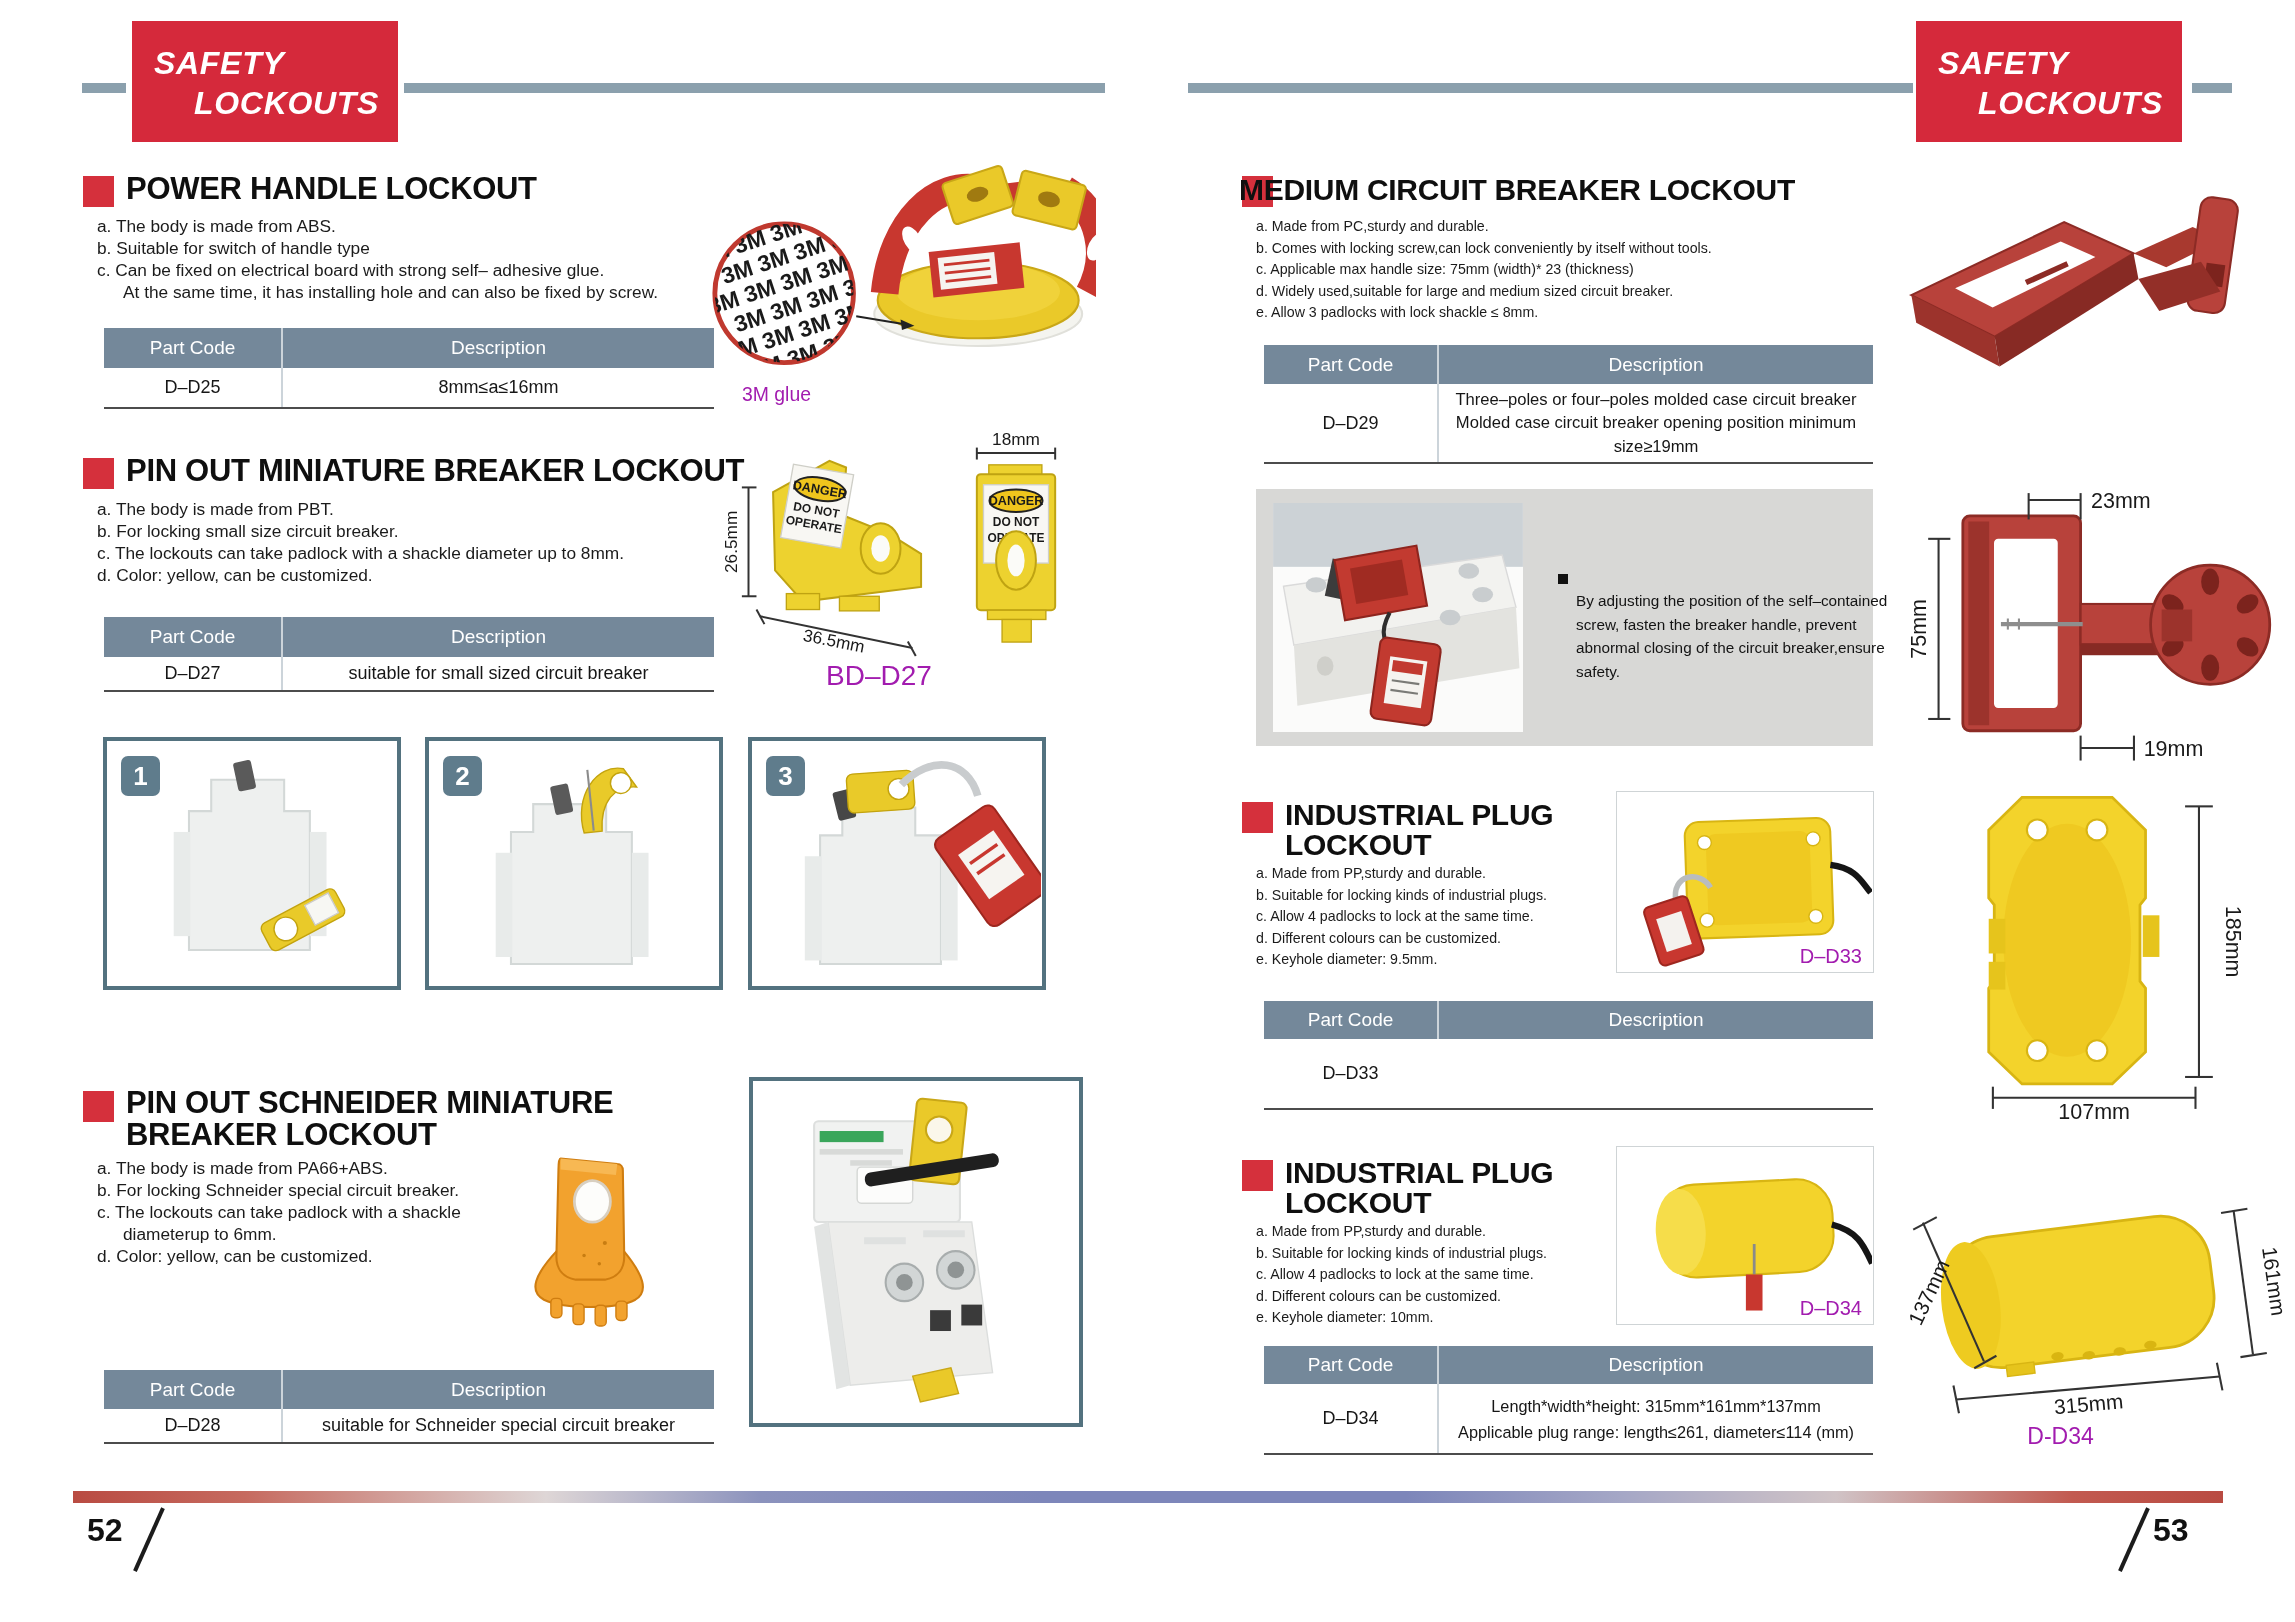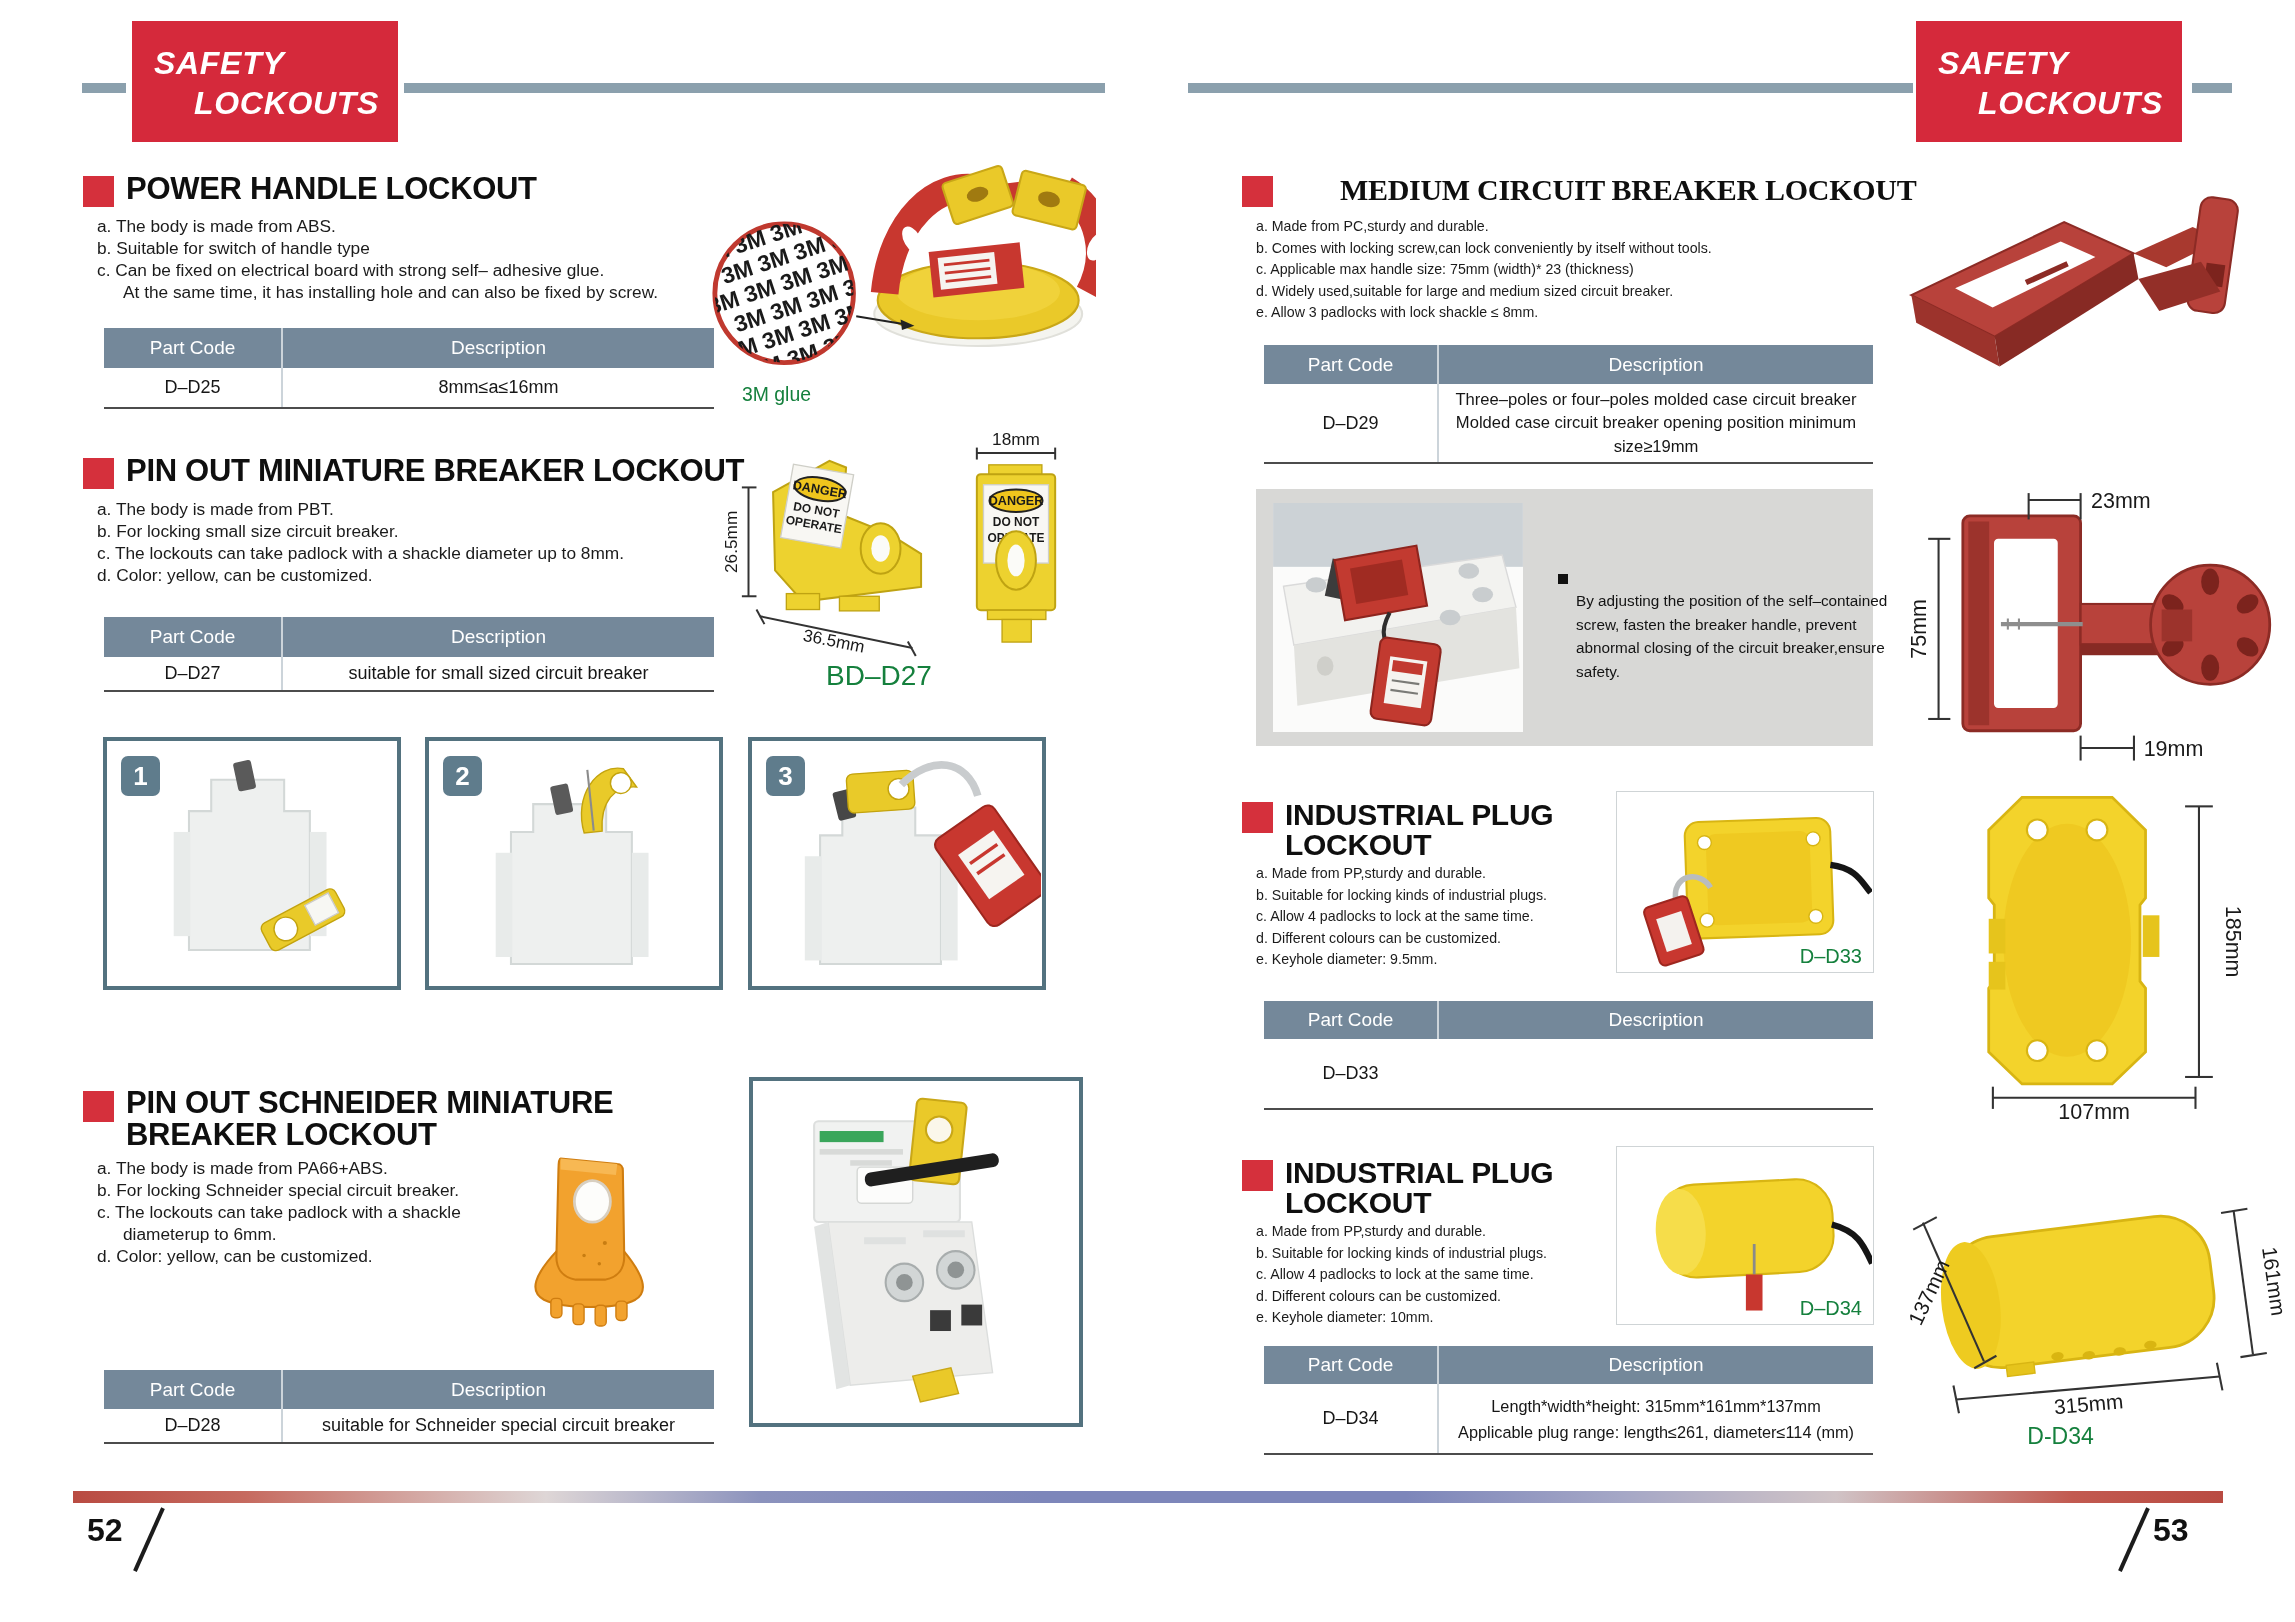--- a/index.html
+++ b/index.html
@@ -20,21 +20,21 @@
   .tbl .hd{display:flex;background:#74889a;color:#fff;}
   .tbl .hd>div{display:flex;align-items:center;justify-content:center;font-size:19px;}
   .tbl .bd{display:flex;}
   .tbl .bd>div{display:flex;flex-direction:column;align-items:center;justify-content:center;font-size:18px;color:#161616;text-align:center;}
   .tbl .c2{border-left:2.1px solid #ccd4da;}
   .stepbox{position:absolute;width:298px;height:253px;background:#fff;border:4.9px solid #53727f;box-sizing:border-box;}
   .badge{position:absolute;left:14px;top:15.3px;width:39px;height:40px;background:#5f7c8c;border-radius:7px;
          color:#fff;font-size:26px;font-weight:bold;display:flex;align-items:center;justify-content:center;}
   .bigframe{position:absolute;background:#fff;border:4.9px solid #53727f;box-sizing:border-box;}
   .photoframe{position:absolute;background:#fff;border:1.4px solid #cfd4d6;box-sizing:border-box;}
-  .caption{position:absolute;font-size:21px;color:#15803d;white-space:nowrap;}
+  .caption{position:absolute;font-size:21px;color:#a21caf;white-space:nowrap;}
   .graypanel{position:absolute;background:#d8d8d6;}
   .note-sq{position:absolute;width:9.7px;height:9.7px;background:#111;}
   .note-text{position:absolute;width:312px;font-size:15.3px;line-height:23.6px;color:#141414;}
   .footer-bar{position:absolute;left:73px;top:1491px;width:2150px;height:11.8px;
       background:linear-gradient(90deg,#b94b42 0%,#c66a5f 8%,#ded6d6 22%,#8b92bd 32%,#7d86ba 45%,#7d86ba 62%,#a5a7c6 72%,#d0c3c6 82%,#c25a50 93%,#b94b42 100%);}
   .pagenum{position:absolute;font-size:32px;font-weight:bold;color:#111;}
   .slash{position:absolute;width:3.5px;height:69px;background:#1c1c1c;transform:rotate(24deg);}
   svg text{font-family:"Liberation Sans", sans-serif;fill:#1a1a1a;}
 </style>
 </head>
@@ -293,21 +293,21 @@
       <div class="c1" style="width:177px;">Part Code</div>
       <div class="c2" style="flex:1;">Description</div>
     </div>
     <div class="bd" style="height:33px;">
       <div class="c1" style="width:177px;">D–D28</div>
       <div class="c2" style="flex:1;">suitable for Schneider special circuit breaker</div>
     </div>
   </div>
 
   <div class="sec-sq" style="left:1242px;top:176px;"></div>
-  <div class="sec-title rt" style="left:1340px;top:173px;font-family:Liberation Serif, serif;">MEDIUM CIRCUIT BREAKER LOCKOUT</div>
+  <div class="sec-title rt" style="left:1239px;top:173px;">MEDIUM CIRCUIT BREAKER LOCKOUT</div>
   <div class="bullets rt" style="left:1256px;top:216px;">
     <div>a. Made from PC,sturdy and durable.</div>
     <div>b. Comes with locking screw,can lock conveniently by itself without tools.</div>
     <div>c. Applicable max handle size: 75mm (width)* 23 (thickness)</div>
     <div>d. Widely used,suitable for large and medium sized circuit breaker.</div>
     <div>e. Allow 3 padlocks with lock shackle ≤ 8mm.</div>
   </div>
   <div class="tbl" style="left:1264px;top:345px;width:609px;">
     <div class="hd" style="height:39px;">
       <div class="c1" style="width:173px;">Part Code</div>

